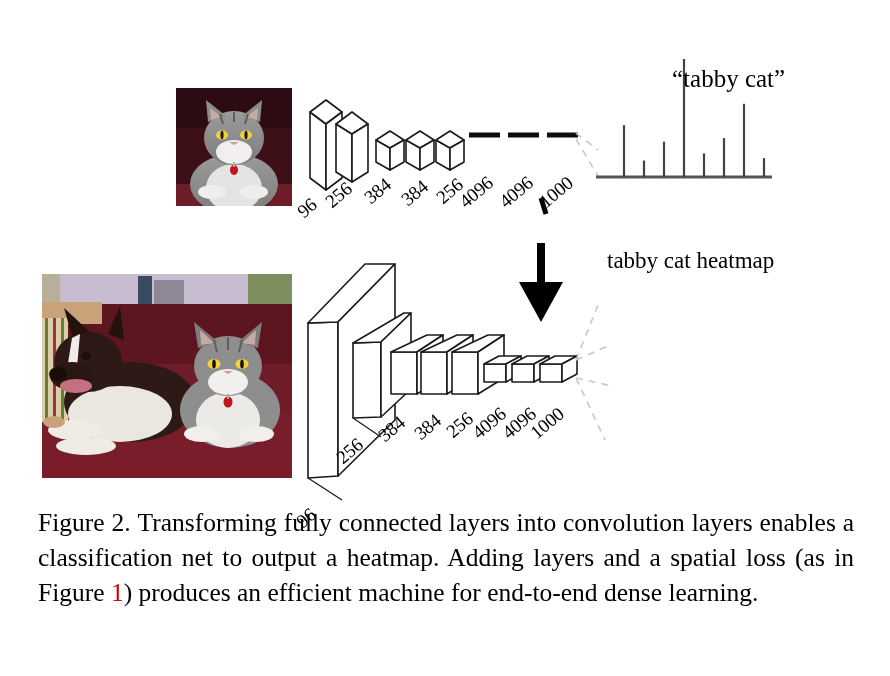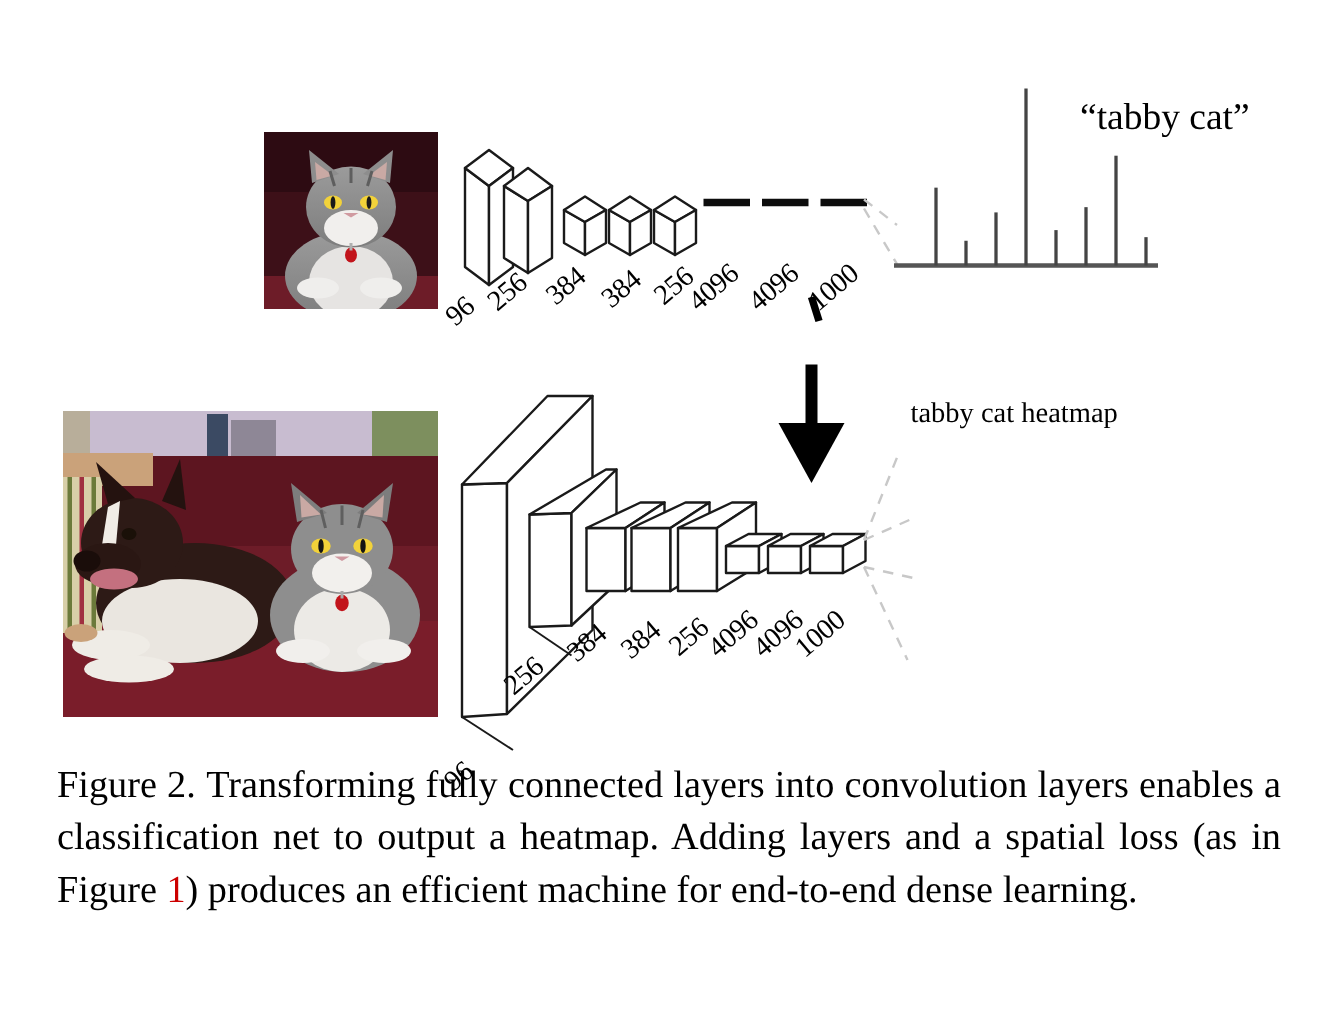--- a/index.html
+++ b/index.html
@@ -44,22 +44,22 @@
     color: #000;
     white-space: nowrap;
     line-height: 1;
   }
   .dim {
     font-size: 19px;
     transform-origin: left bottom;
     transform: rotate(-40deg);
     letter-spacing: -0.3px;
   }
-  #tabby-cat-quote { left: 672px; top: 66px; font-size: 25px; margin-left: 48px; }
-  #heatmap-label  { left: 607px; top: 266px; font-size: 19px; }
+  #tabby-cat-quote { left: 672px; top: 66px; font-size: 25px; }
+  #heatmap-label  { left: 607px; top: 249px; font-size: 23px; }
   #conv-label     { left: 428px; top: 216px; font-size: 22px; }
 
   #caption {
     position: absolute;
     left: 38px;
     top: 505px;
     width: 816px;
     font-size: 25.5px;
     line-height: 35px;
     text-align: justify;

